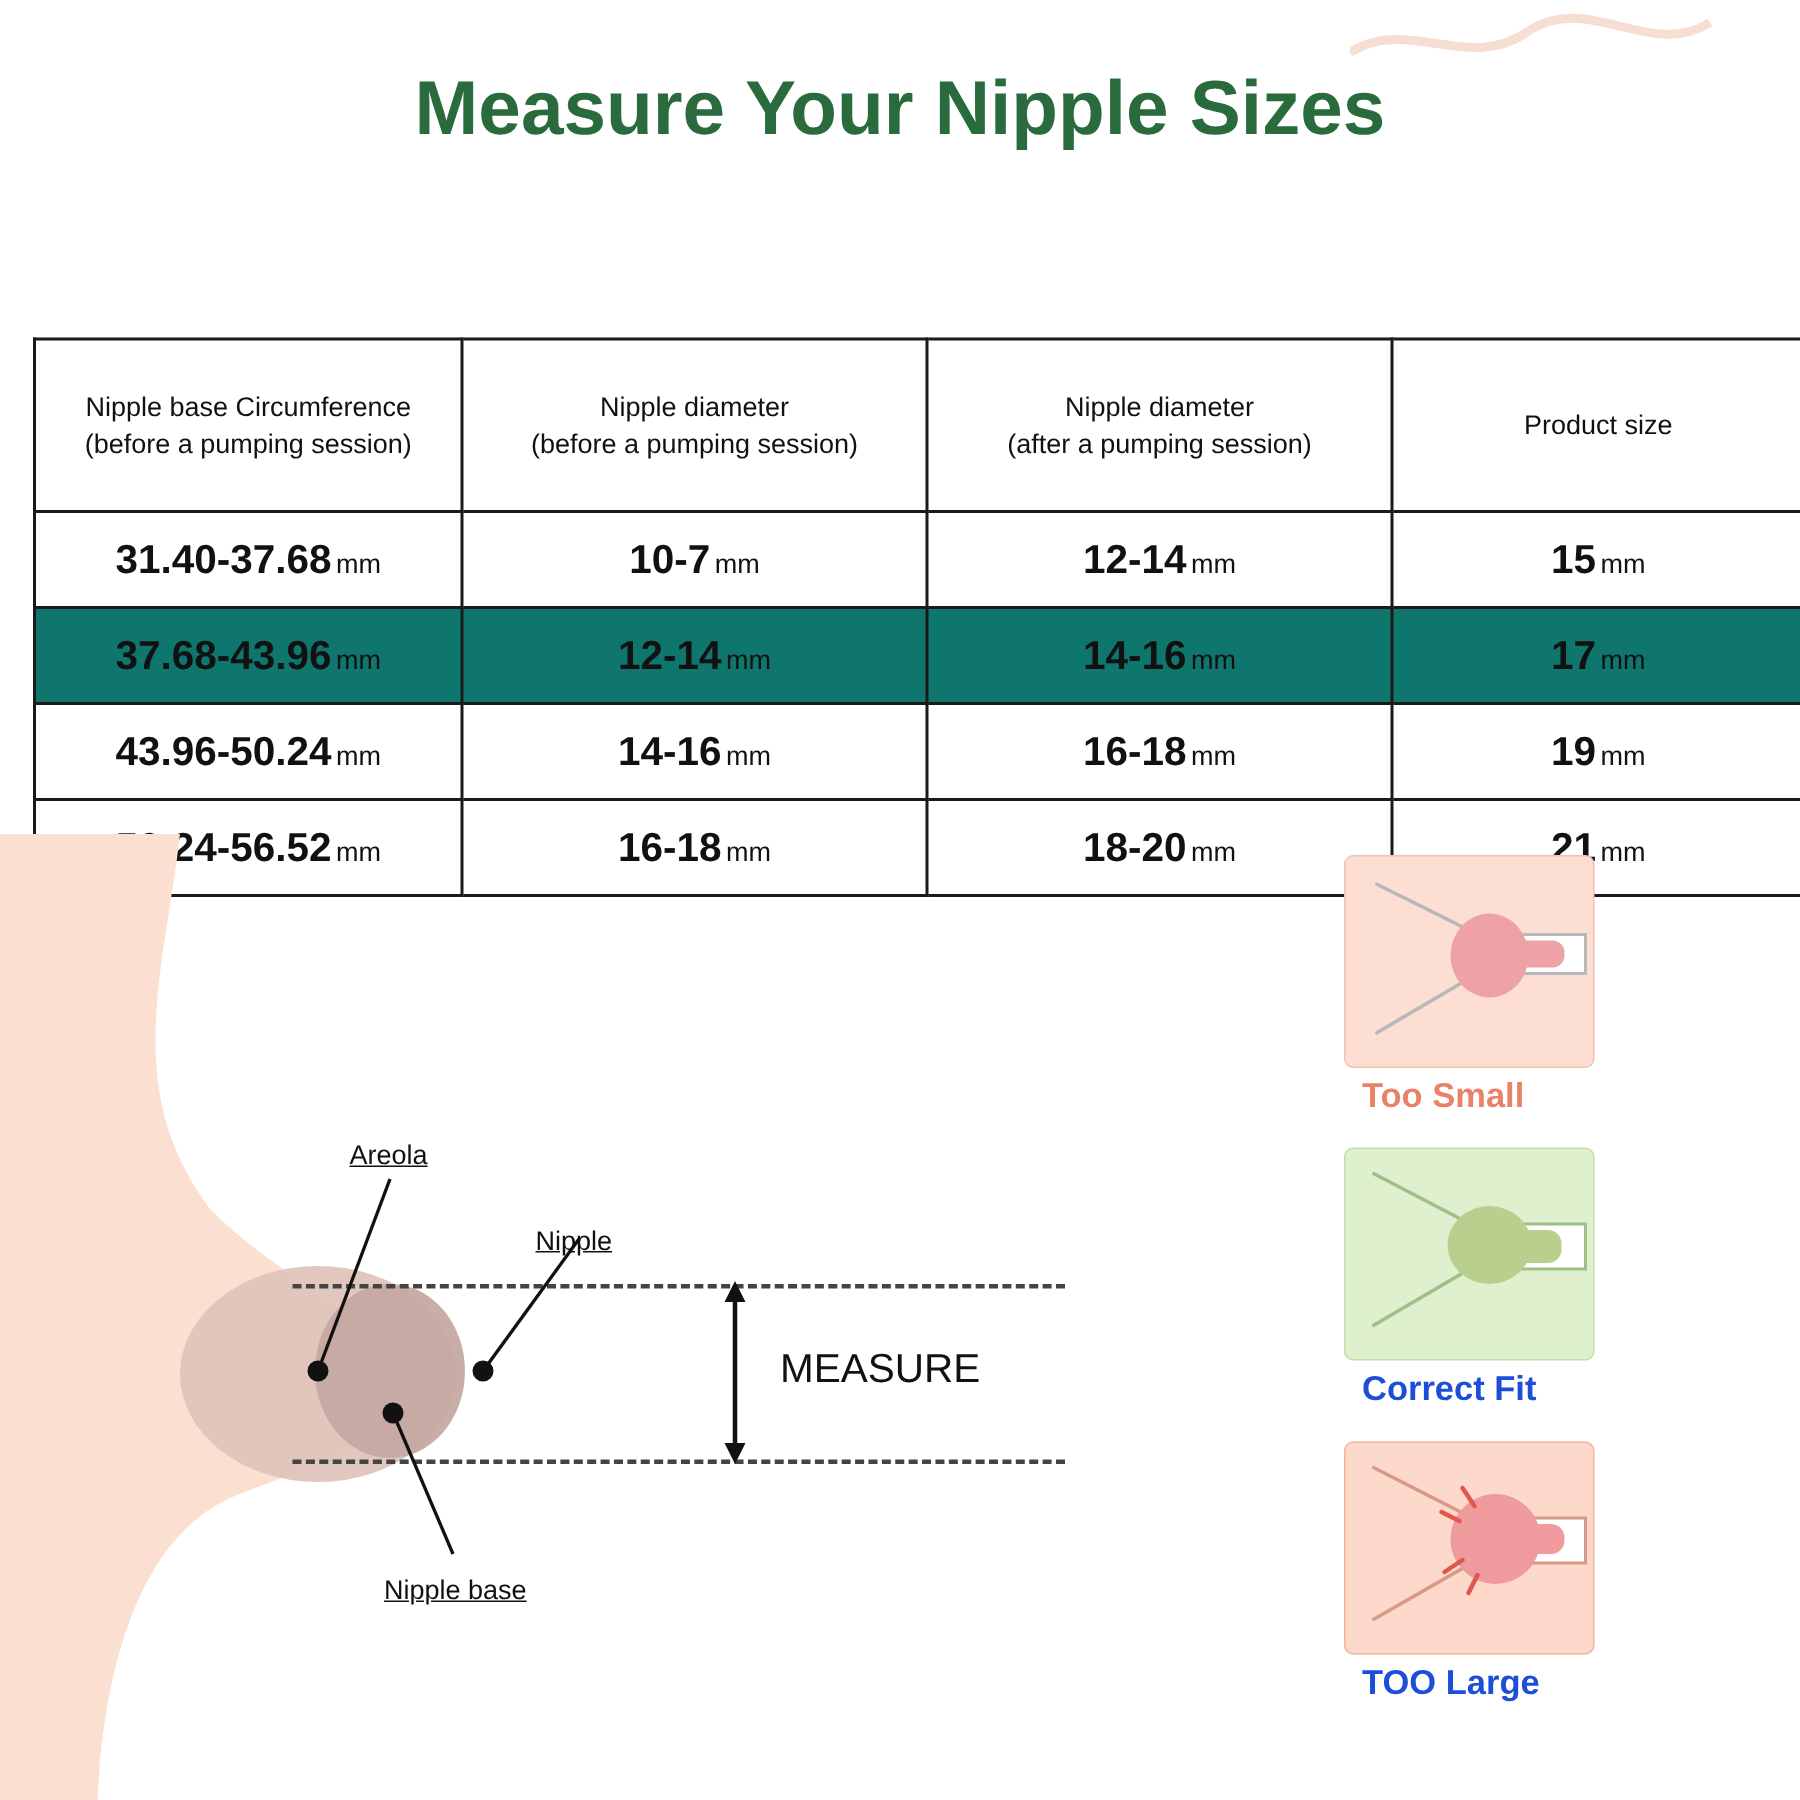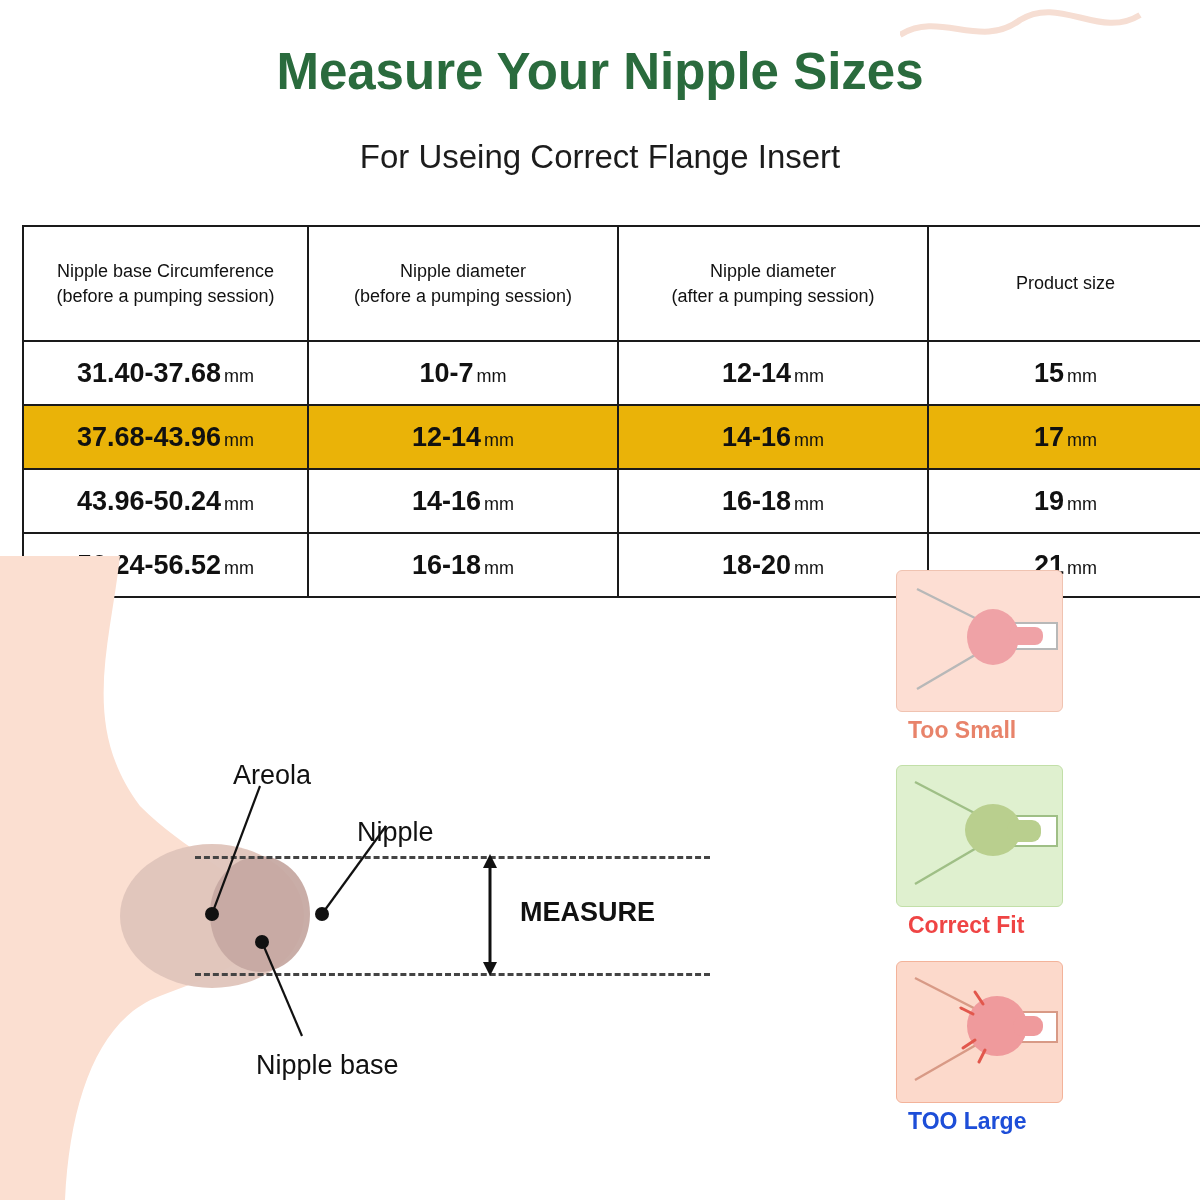--- a/index.html
+++ b/index.html
@@ -74,21 +74,21 @@
     font-weight: bold;
     color: #111;
     padding: 2px 0;
   }
   table.sizes td .unit {
     font-size: 18px;
     font-weight: normal;
     margin-left: 3px;
   }
   tr.highlight td {
-    background: #eab308;
+    background: #0f766e;
   }
   col.c1 { width: 285px; }
   col.c2 { width: 310px; }
   col.c3 { width: 310px; }
   col.c4 { width: 275px; }
 
   
   .lower {
     position: absolute;
     top: 556px;
@@ -120,31 +120,32 @@
     left: 478px;
     top: 298px;
     width: 24px;
     height: 122px;
   }
   .measure-label {
     position: absolute;
     left: 520px;
     top: 341px;
     font-size: 27px;
-    font-weight: bold;
+    font-weight: normal;
     color: #111;
     text-align: center;
   }
 
   
   .callout {
     position: absolute;
-    font-size: 27px;
+    font-size: 18px;
     color: #111;
     white-space: nowrap;
+    text-decoration: underline;
   }
   .lbl-areola { left: 233px; top: 204px; }
   .lbl-nipple { left: 357px; top: 261px; }
   .lbl-nipple-base { left: 256px; top: 494px; }
 
   
   .fit-col {
     position: absolute;
     left: 896px;
     top: 14px;
@@ -161,36 +162,35 @@
   .card-correct { background: #dff0cf; border: 1px solid #c2dfa8; }
   .card-large { background: #fcd9cb; border: 1px solid #f3b39a; }
 
   .fit-caption {
     font-size: 23px;
     font-weight: bold;
     margin: 0 0 22px 12px;
     line-height: 1.1;
   }
   .cap-small { color: #e8836a; }
-  .cap-correct { color: #ef4444; }
+  .cap-correct { color: #1d4ed8; }
   .cap-large { color: #1d4ed8; }
 
   .fit-svg { position: absolute; left: 0; top: 0; }
 </style>
 </head>
 <body>
 
 <div class="page">
 
   <svg width="1200" height="60" style="position:absolute;left:900px;top:0;">
     <path d="M0 35 C 40 10, 80 50, 120 20 C 160 -5, 200 40, 240 15" fill="none" stroke="#f6ded3" stroke-width="6"></path>
   </svg>
 
   <div class="title">Measure Your Nipple Sizes</div>
-  <div class="subtitle">For Useing Correct Flange Insert</div>
 
   <div class="table-wrap">
     <table class="sizes">
       <colgroup>
         <col class="c1">
           <col class="c2">
           <col class="c3">
           <col class="c4">
       </colgroup>
       <thead>

